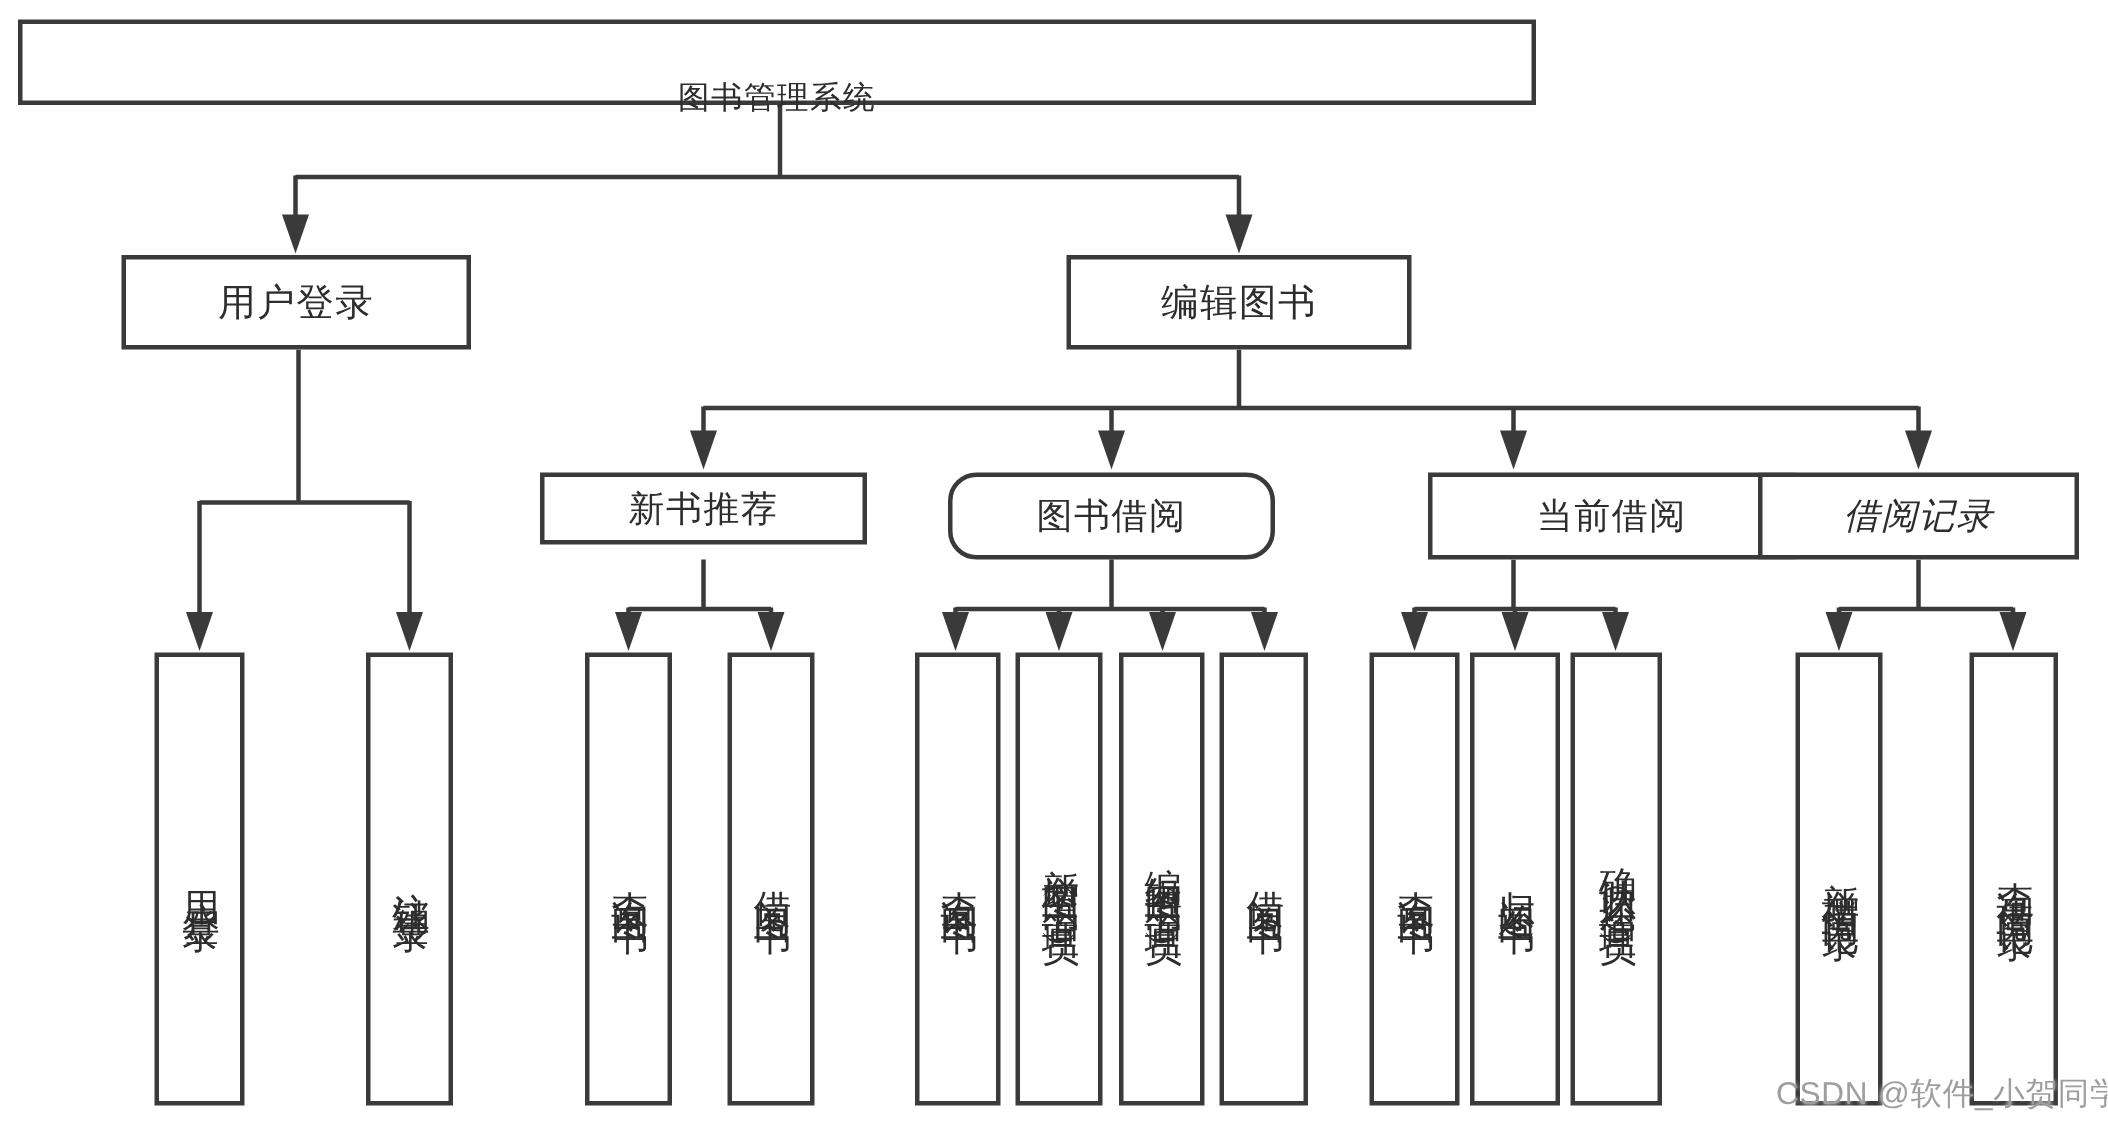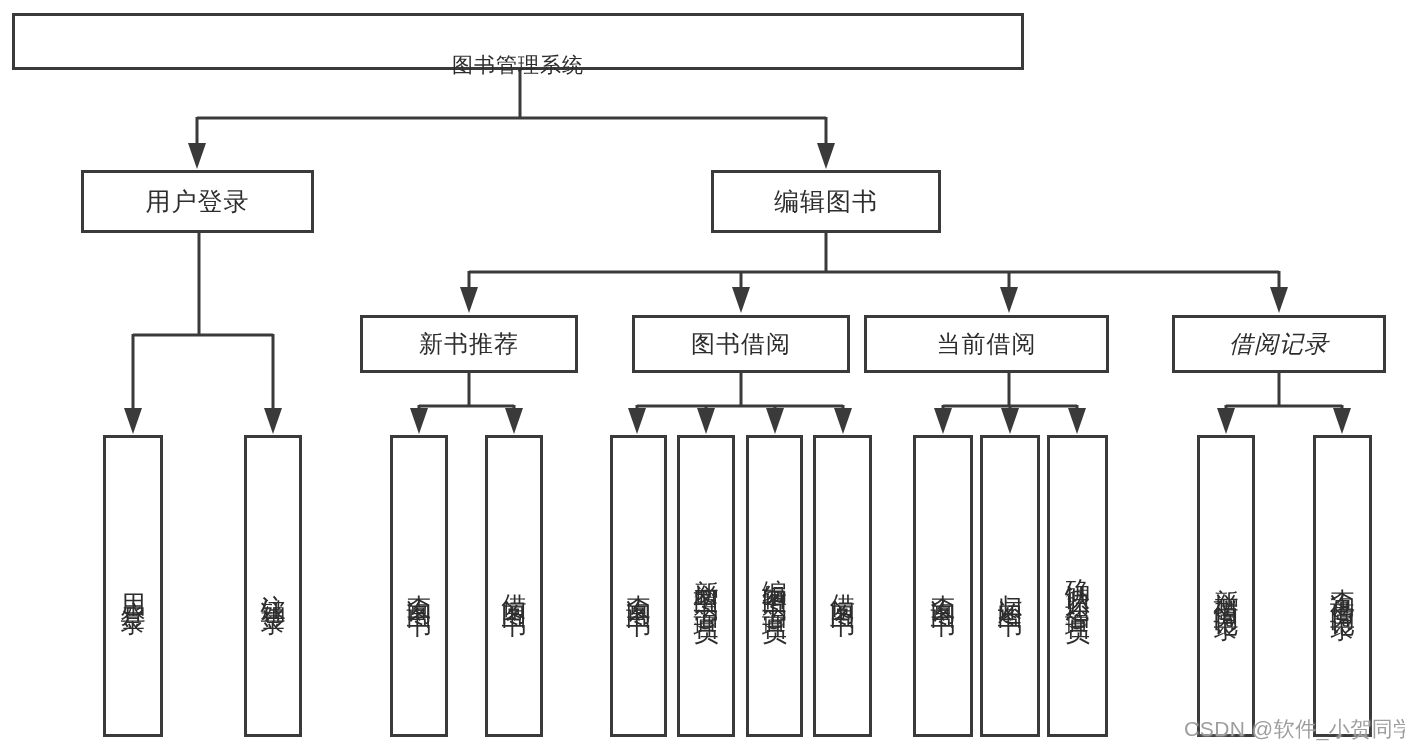--- a/index.html
+++ b/index.html
@@ -102,27 +102,27 @@
     <span class="hlabel">图书管理系统</span>
   </div>
 
   <div class="node l2" style="left:81px;top:170px;width:233px;height:63px;">
     <span class="hlabel">用户登录</span>
   </div>
   <div class="node l2" style="left:711px;top:170px;width:230px;height:63px;">
     <span class="hlabel">编辑图书</span>
   </div>
 
-  <div class="node l3" style="left:360px;top:315px;width:218px;height:58px;">
+  <div class="node l3" style="left:360px;top:315px;width:218px;height:48px;">
     <span class="hlabel">新书推荐</span>
   </div>
-  <div class="node l3" style="left:632px;top:315px;width:218px;height:58px;">
+  <div class="node l3" style="left:632px;top:315px;width:218px;height:58px;border-radius:19px;">
     <span class="hlabel">图书借阅</span>
   </div>
-  <div class="node l3" style="left:864px;top:315px;width:245px;height:58px;">
+  <div class="node l3" style="left:952px;top:315px;width:245px;height:58px;">
     <span class="hlabel">当前借阅</span>
   </div>
   <div class="node l3" style="left:1172px;top:315px;width:214px;height:58px;font-style:italic;">
     <span class="hlabel">借阅记录</span>
   </div>
 
   <div class="node leaf" style="left:103px;width:60px;">
     <span class="vlabel">用户登录</span>
   </div>
   <div class="node leaf" style="left:244px;width:58px;">

